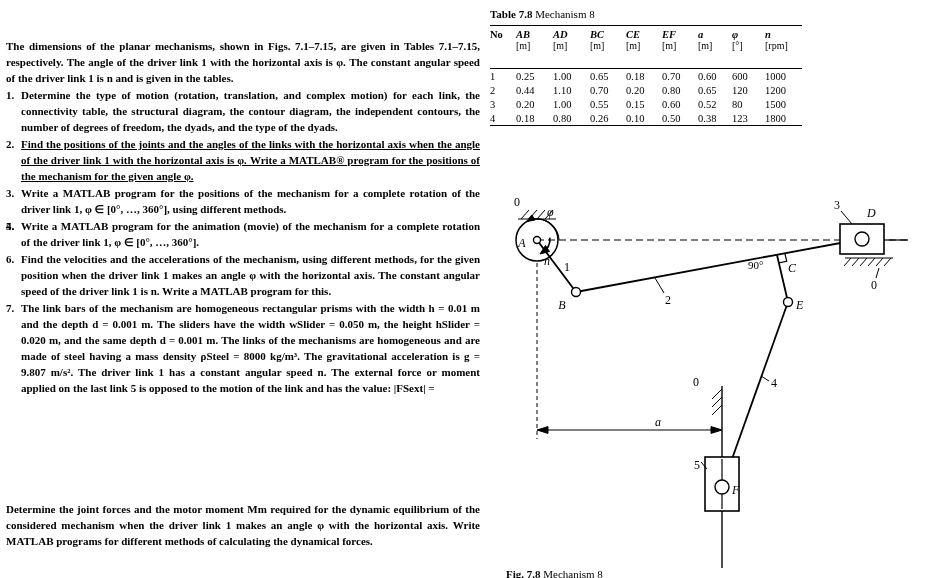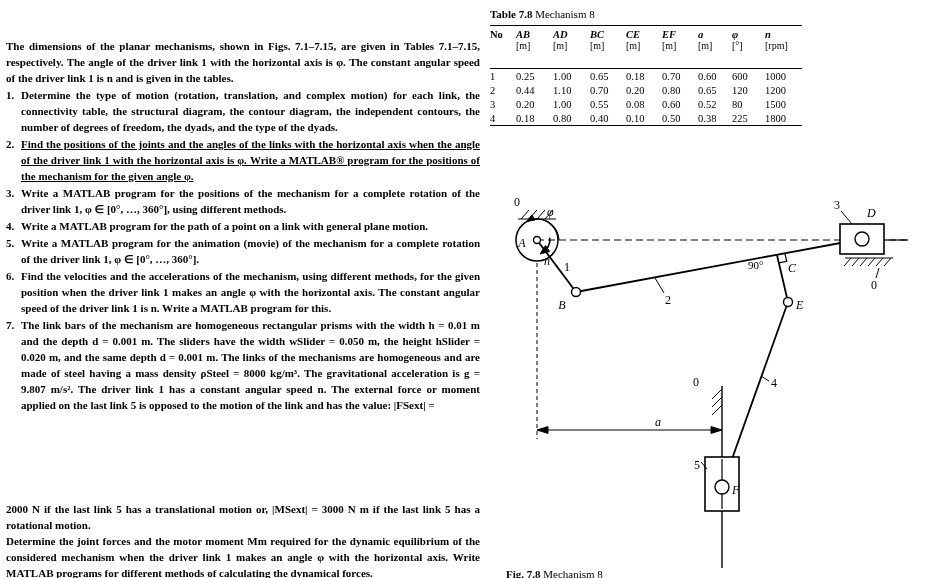--- a/index.html
+++ b/index.html
@@ -43,38 +43,36 @@
   <div class="item u">
     <span class="num">2.</span>
     <span>Find the positions of the joints and the angles of the links with the horizontal axis when the angle of the driver link 1 with the horizontal axis is φ. Write a MATLAB® program for the positions of the mechanism for the given angle φ.</span>
   </div>
   <div class="item">
     <span class="num">3.</span>
     <span>Write a MATLAB program for the positions of the mechanism for a complete rotation of the driver link 1, φ ∈ [0°, …, 360°], using different methods.</span>
   </div>
   <div class="item">
     <span class="num">4.</span>
-    <span>Write a MATLAB program for the path of a point on a link with general plane motion.</span>
   </div>
   <div class="item">
     <span class="num">5.</span>
     <span>Write a MATLAB program for the animation (movie) of the mechanism for a complete rotation of the driver link 1, φ ∈ [0°, …, 360°].</span>
   </div>
   <div class="item">
     <span class="num">6.</span>
     <span>Find the velocities and the accelerations of the mechanism, using different methods, for the given position when the driver link 1 makes an angle φ with the horizontal axis. The constant angular speed of the driver link 1 is n. Write a MATLAB program for this.</span>
   </div>
   <div class="item">
     <span class="num">7.</span>
     <span>The link bars of the mechanism are homogeneous rectangular prisms with the width h = 0.01 m and the depth d = 0.001 m. The sliders have the width wSlider = 0.050 m, the height hSlider = 0.020 m, and the same depth d = 0.001 m. The links of the mechanisms are homogeneous and are made of steel having a mass density ρSteel = 8000 kg/m³. The gravitational acceleration is g = 9.807 m/s². The driver link 1 has a constant angular speed n. The external force or moment applied on the last link 5 is opposed to the motion of the link and has the value: |FSext| =</span>
   </div>
 </div>
 
 <div class="left-bottom para">
-  <div>2000 N if the last link 5 has a translational motion or, |MSext| = 3000 N m if the last link 5 has a rotational motion.</div>
   <div>Determine the joint forces and the motor moment Mm required for the dynamic equilibrium of the considered mechanism when the driver link 1 makes an angle φ with the horizontal axis. Write MATLAB programs for different methods of calculating the dynamical forces.</div>
 </div>
 
 <div class="table-block">
   <div class="table-title">
     <span class="bold">Table 7.8</span>
     <span>Mechanism 8</span>
   </div>
   <table class="tbl">
     <colgroup>
@@ -149,35 +147,35 @@
           <td>0.80</td>
           <td>0.65</td>
           <td>120</td>
           <td>1200</td>
       </tr>
       <tr>
         <td>3</td>
           <td>0.20</td>
           <td>1.00</td>
           <td>0.55</td>
-          <td>0.08</td>
+          <td>0.15</td>
           <td>0.60</td>
           <td>0.52</td>
           <td>80</td>
           <td>1500</td>
       </tr>
       <tr>
         <td>4</td>
           <td>0.18</td>
           <td>0.80</td>
-          <td>0.40</td>
+          <td>0.26</td>
           <td>0.10</td>
           <td>0.50</td>
           <td>0.38</td>
-          <td>225</td>
+          <td>123</td>
           <td>1800</td>
       </tr>
     </tbody>
   </table>
 </div>
 
 <svg class="figure" viewBox="0 0 443 380">
   <g stroke="#000" fill="none">
 
     <line x1="32" y1="50" x2="403" y2="50" stroke-width="1.2" stroke-dasharray="7 4"></line>

